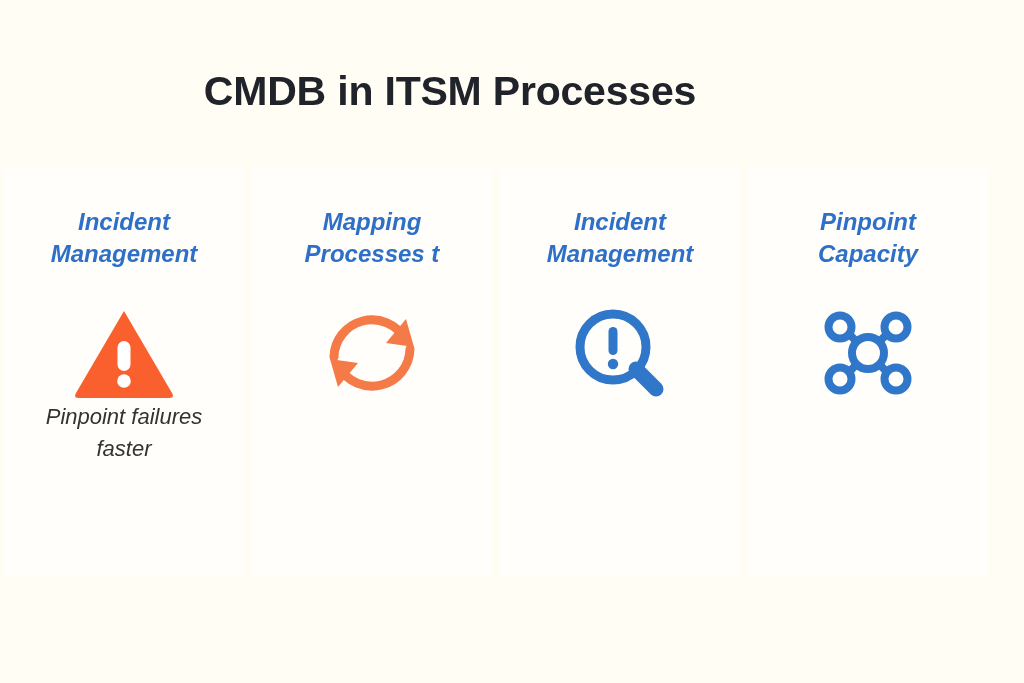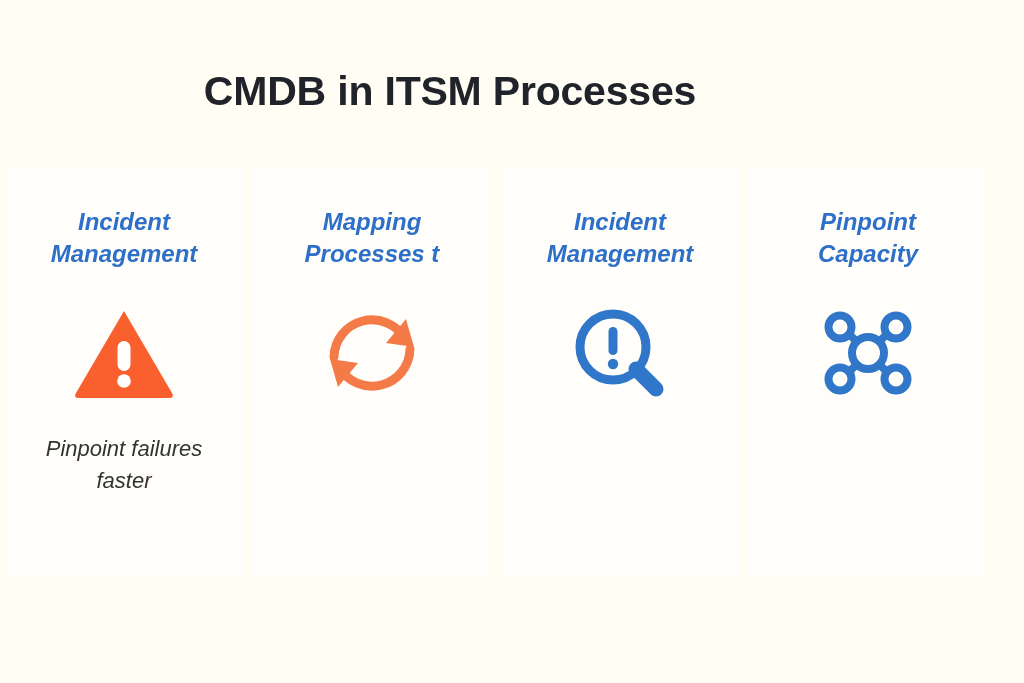--- a/index.html
+++ b/index.html
@@ -58,21 +58,20 @@
     max-width: 180px;
   }
   .card-icon {
     margin-top: 34px;
     height: 96px;
     display: flex;
     align-items: center;
     justify-content: center;
   }
   .card-desc {
-    margin-top: 32px;
     font-size: 22px;
     color: #333333;
     text-align: center;
     line-height: 1.45;
     max-width: 185px;
   }
 </style>
 </head>
 <body>
 

